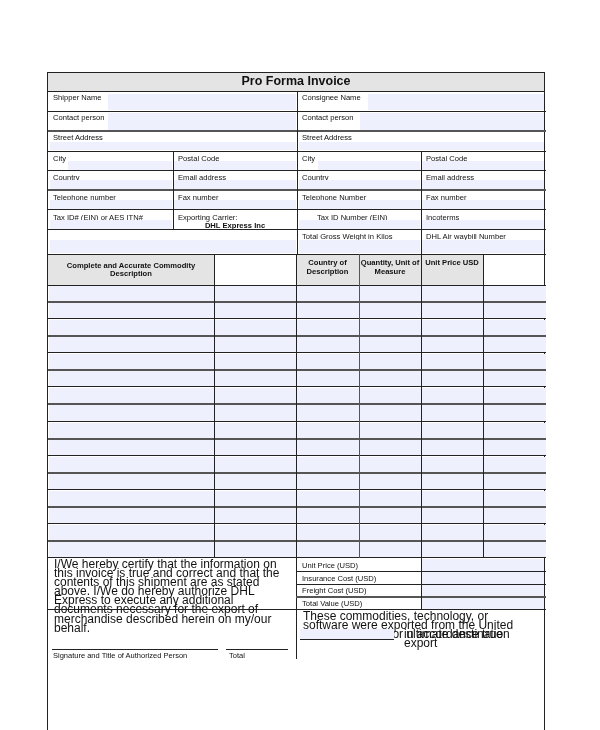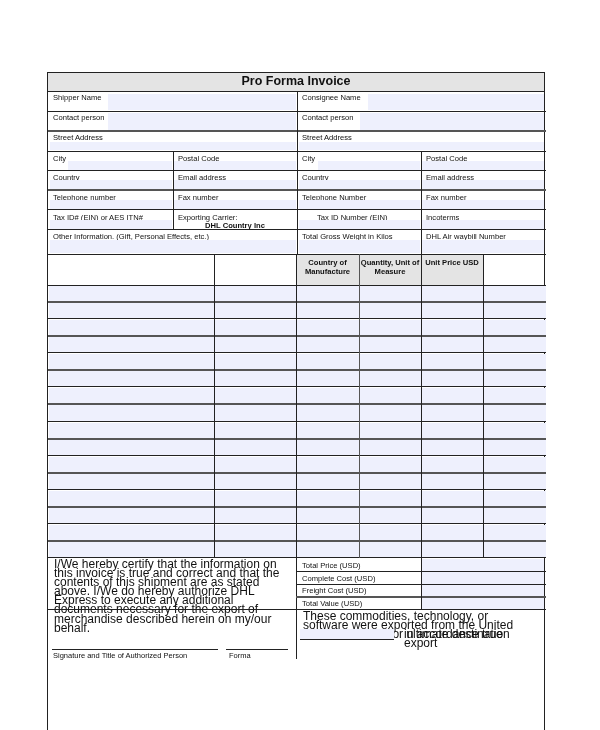--- a/index.html
+++ b/index.html
@@ -76,40 +76,40 @@
   <div class="field" style="left:126px;top:127px;width:122px;height:9px;"></div>
   <div class="cell" style="left:249px;top:119px;">Telephone Number</div>
   <div class="field" style="left:251px;top:127px;width:121px;height:9px;"></div>
   <div class="cell" style="left:373px;top:119px;">Fax number</div>
   <div class="field" style="left:374px;top:127px;width:122px;height:9px;"></div>
   <div class="hline" style="left:0;top:136px;width:498px;"></div>
 
   <div class="cell" style="left:0;top:139px;">Tax ID# (EIN) or AES ITN#</div>
   <div class="field" style="left:2px;top:147px;width:122px;height:9px;"></div>
   <div class="cell" style="left:125px;top:139px;">Exporting Carrier:</div>
-  <div class="cell carrier" style="left:125px;top:147px;width:124px;text-align:center;">DHL Country Inc</div>
+  <div class="cell carrier" style="left:125px;top:147px;width:124px;text-align:center;">DHL Express Inc</div>
   <div class="cell" style="left:264px;top:139px;">Tax ID Number (EIN)</div>
   <div class="field" style="left:251px;top:147px;width:121px;height:9px;"></div>
   <div class="cell" style="left:373px;top:139px;">Incoterms</div>
   <div class="field" style="left:374px;top:147px;width:122px;height:9px;"></div>
   <div class="hline" style="left:0;top:156px;width:498px;"></div>
 
-  <div class="cell" style="left:0;top:158px;width:249px;">Other Information. (Gift, Personal Effects, etc.)</div>
   <div class="field" style="left:2px;top:167px;width:246px;height:13px;"></div>
   <div class="cell" style="left:249px;top:158px;">Total Gross Weight in Kilos</div>
   <div class="field" style="left:251px;top:167px;width:121px;height:13px;"></div>
   <div class="cell" style="left:373px;top:158px;">DHL Air waybill Number</div>
   <div class="field" style="left:374px;top:167px;width:122px;height:13px;"></div>
   <div class="hline" style="left:0;top:181px;width:498px;"></div>
 
   <div class="vline" style="left:249px;top:19px;height:162px;"></div>
   <div class="vline" style="left:125px;top:78px;height:78px;"></div>
   <div class="vline" style="left:373px;top:78px;height:103px;"></div>
 
-  <div class="hdr" style="left:248px;top:182px;width:63px;height:30px;">Country of Manufacture</div>
+  <div class="hdr mid" style="left:0;top:182px;width:166px;height:30px;">Complete and Accurate Commodity Description</div>
+  <div class="hdr" style="left:248px;top:182px;width:63px;height:30px;">Country of Description</div>
   <div class="hdr" style="left:373px;top:182px;width:62px;height:30px;">Unit Price USD</div>
   <div class="hdr" style="left:311px;top:182px;width:62px;height:30px;">Quantity, Unit of Measure</div>
   <div class="hline" style="left:0;top:212px;width:498px;"></div>
 
   <div id="item-rows">
       <div class="field" style="left: 1px; top: 213px; width: 165px; height: 15.0625px;"></div>
       <div class="field" style="left: 167px; top: 213px; width: 81px; height: 15.0625px;"></div>
       <div class="field" style="left: 249px; top: 213px; width: 62px; height: 15.0625px;"></div>
       <div class="field" style="left: 312px; top: 213px; width: 61px; height: 15.0625px;"></div>
       <div class="field" style="left: 374px; top: 213px; width: 61px; height: 15.0625px;"></div>
@@ -224,38 +224,38 @@
 
   <div class="vline" style="left:166px;top:181px;height:304px;"></div>
   <div class="vline" style="left:248px;top:181px;height:304px;"></div>
   <div class="vline" style="left:311px;top:181px;height:304px;background:#555;"></div>
   <div class="vline" style="left:373px;top:181px;height:304px;"></div>
   <div class="vline" style="left:435px;top:181px;height:304px;"></div>
 
   <div class="cell cert" style="left:0;top:486px;width:248px;height:50px;">I/We hereby certify that the information on this invoice is true and correct and that the contents of this shipment are as stated above.  I/We do hereby authorize DHL Express to execute any additional documents necessary for the export of merchandise described herein on my/our behalf.</div>
   <div class="vline" style="left:248px;top:485px;height:101px;"></div>
 
-  <div class="cell" style="left:249px;top:487px;width:124px;">Total Price (USD)</div>
+  <div class="cell" style="left:249px;top:487px;width:124px;">Unit Price (USD)</div>
   <div class="field" style="left:374px;top:486px;width:122px;height:12px;"></div>
   <div class="hline" style="left:248px;top:498px;width:250px;"></div>
-  <div class="cell" style="left:249px;top:500px;width:124px;">Complete Cost (USD)</div>
+  <div class="cell" style="left:249px;top:500px;width:124px;">Insurance Cost (USD)</div>
   <div class="field" style="left:374px;top:499px;width:122px;height:12px;"></div>
   <div class="hline" style="left:248px;top:511px;width:250px;"></div>
   <div class="cell" style="left:249px;top:512px;width:124px;">Freight Cost (USD)</div>
   <div class="field" style="left:374px;top:512px;width:122px;height:11px;"></div>
   <div class="hline thick" style="left:248px;top:523px;width:250px;"></div>
   <div class="cell" style="left:249px;top:525px;width:124px;">Total Value (USD)</div>
   <div class="field" style="left:374px;top:525px;width:122px;height:11px;"></div>
   <div class="vline" style="left:373px;top:485px;height:51px;"></div>
   <div class="hline" style="left:0;top:536px;width:498px;"></div>
 
   <div class="sigline" style="left:4px;top:576px;width:166px;"></div>
   <div class="sigline" style="left:178px;top:576px;width:62px;"></div>
   <div class="cell small" style="left:0;top:577px;">Signature and Title of Authorized Person</div>
-  <div class="cell small" style="left:176px;top:577px;">Forma</div>
+  <div class="cell small" style="left:176px;top:577px;">Total</div>
   <div class="field" style="left:4px;top:560px;width:166px;height:15px;background:transparent;"></div>
   <div class="field" style="left:178px;top:560px;width:62px;height:15px;background:transparent;"></div>
 
   <div class="cell cert" style="left:249px;top:538px;width:245px;">These commodities, technology, or software were exported from the United States of Street for ultimate destination</div>
   <div class="field" style="left:252px;top:556px;width:94px;height:10px;"></div>
   <div class="sigline" style="left:252px;top:566px;width:94px;"></div>
   <div class="cell cert" style="left:350px;top:556px;width:140px;">in accordance true export</div>
 </div>
 
 </body></html>

